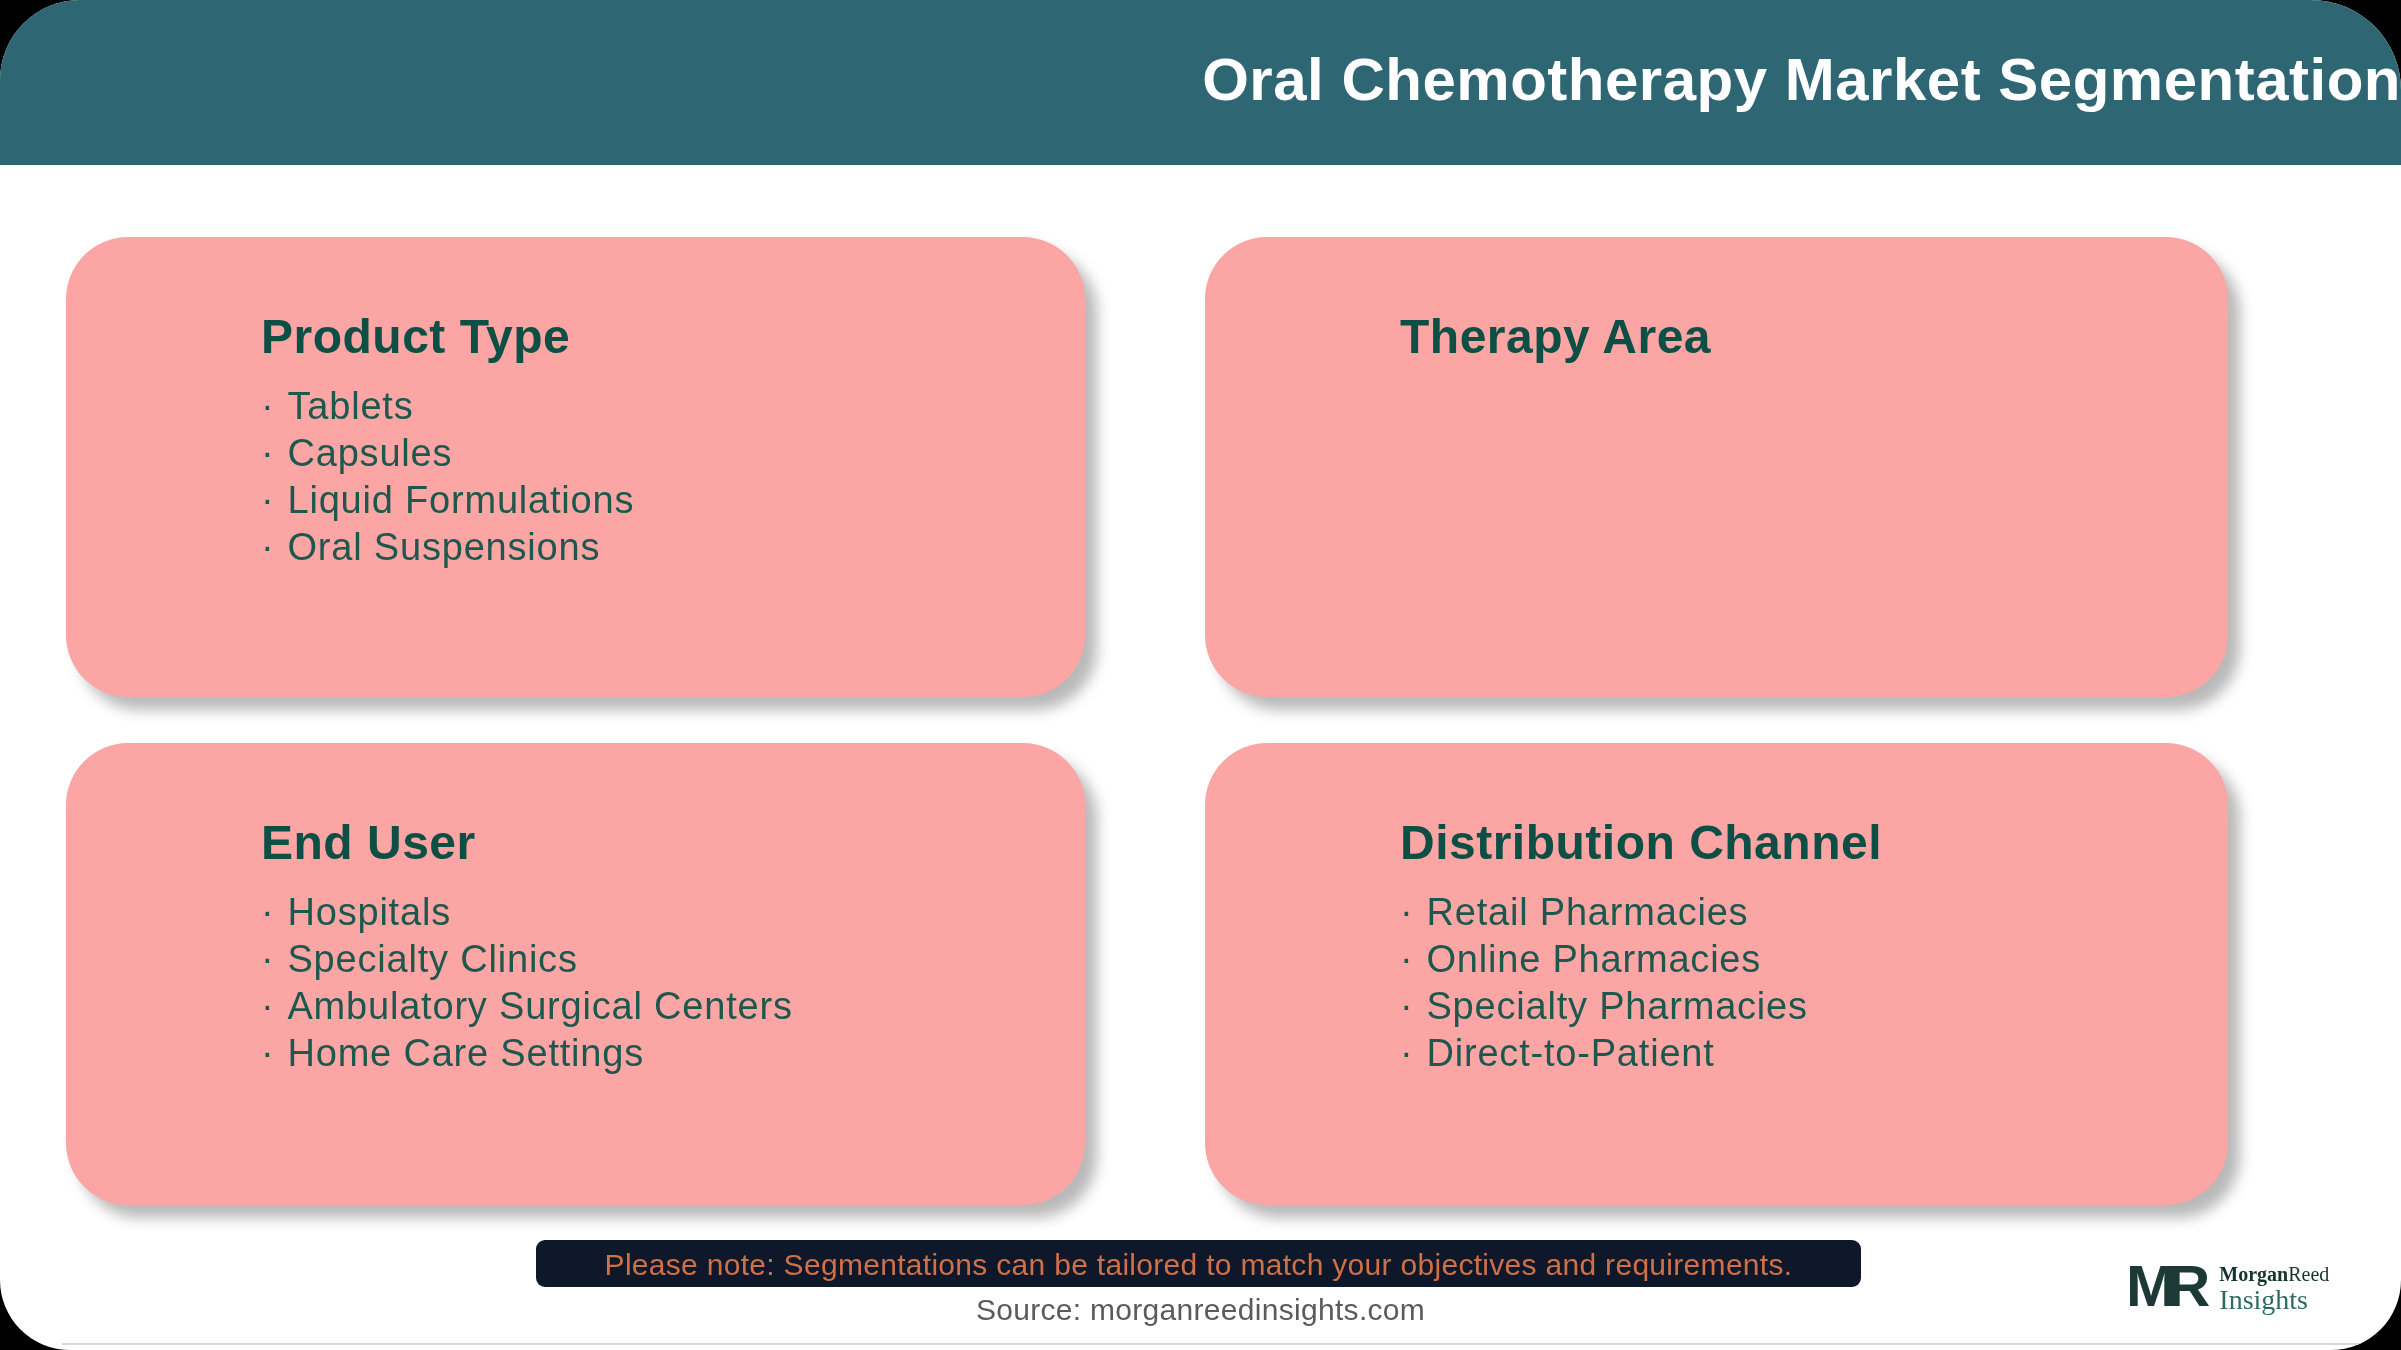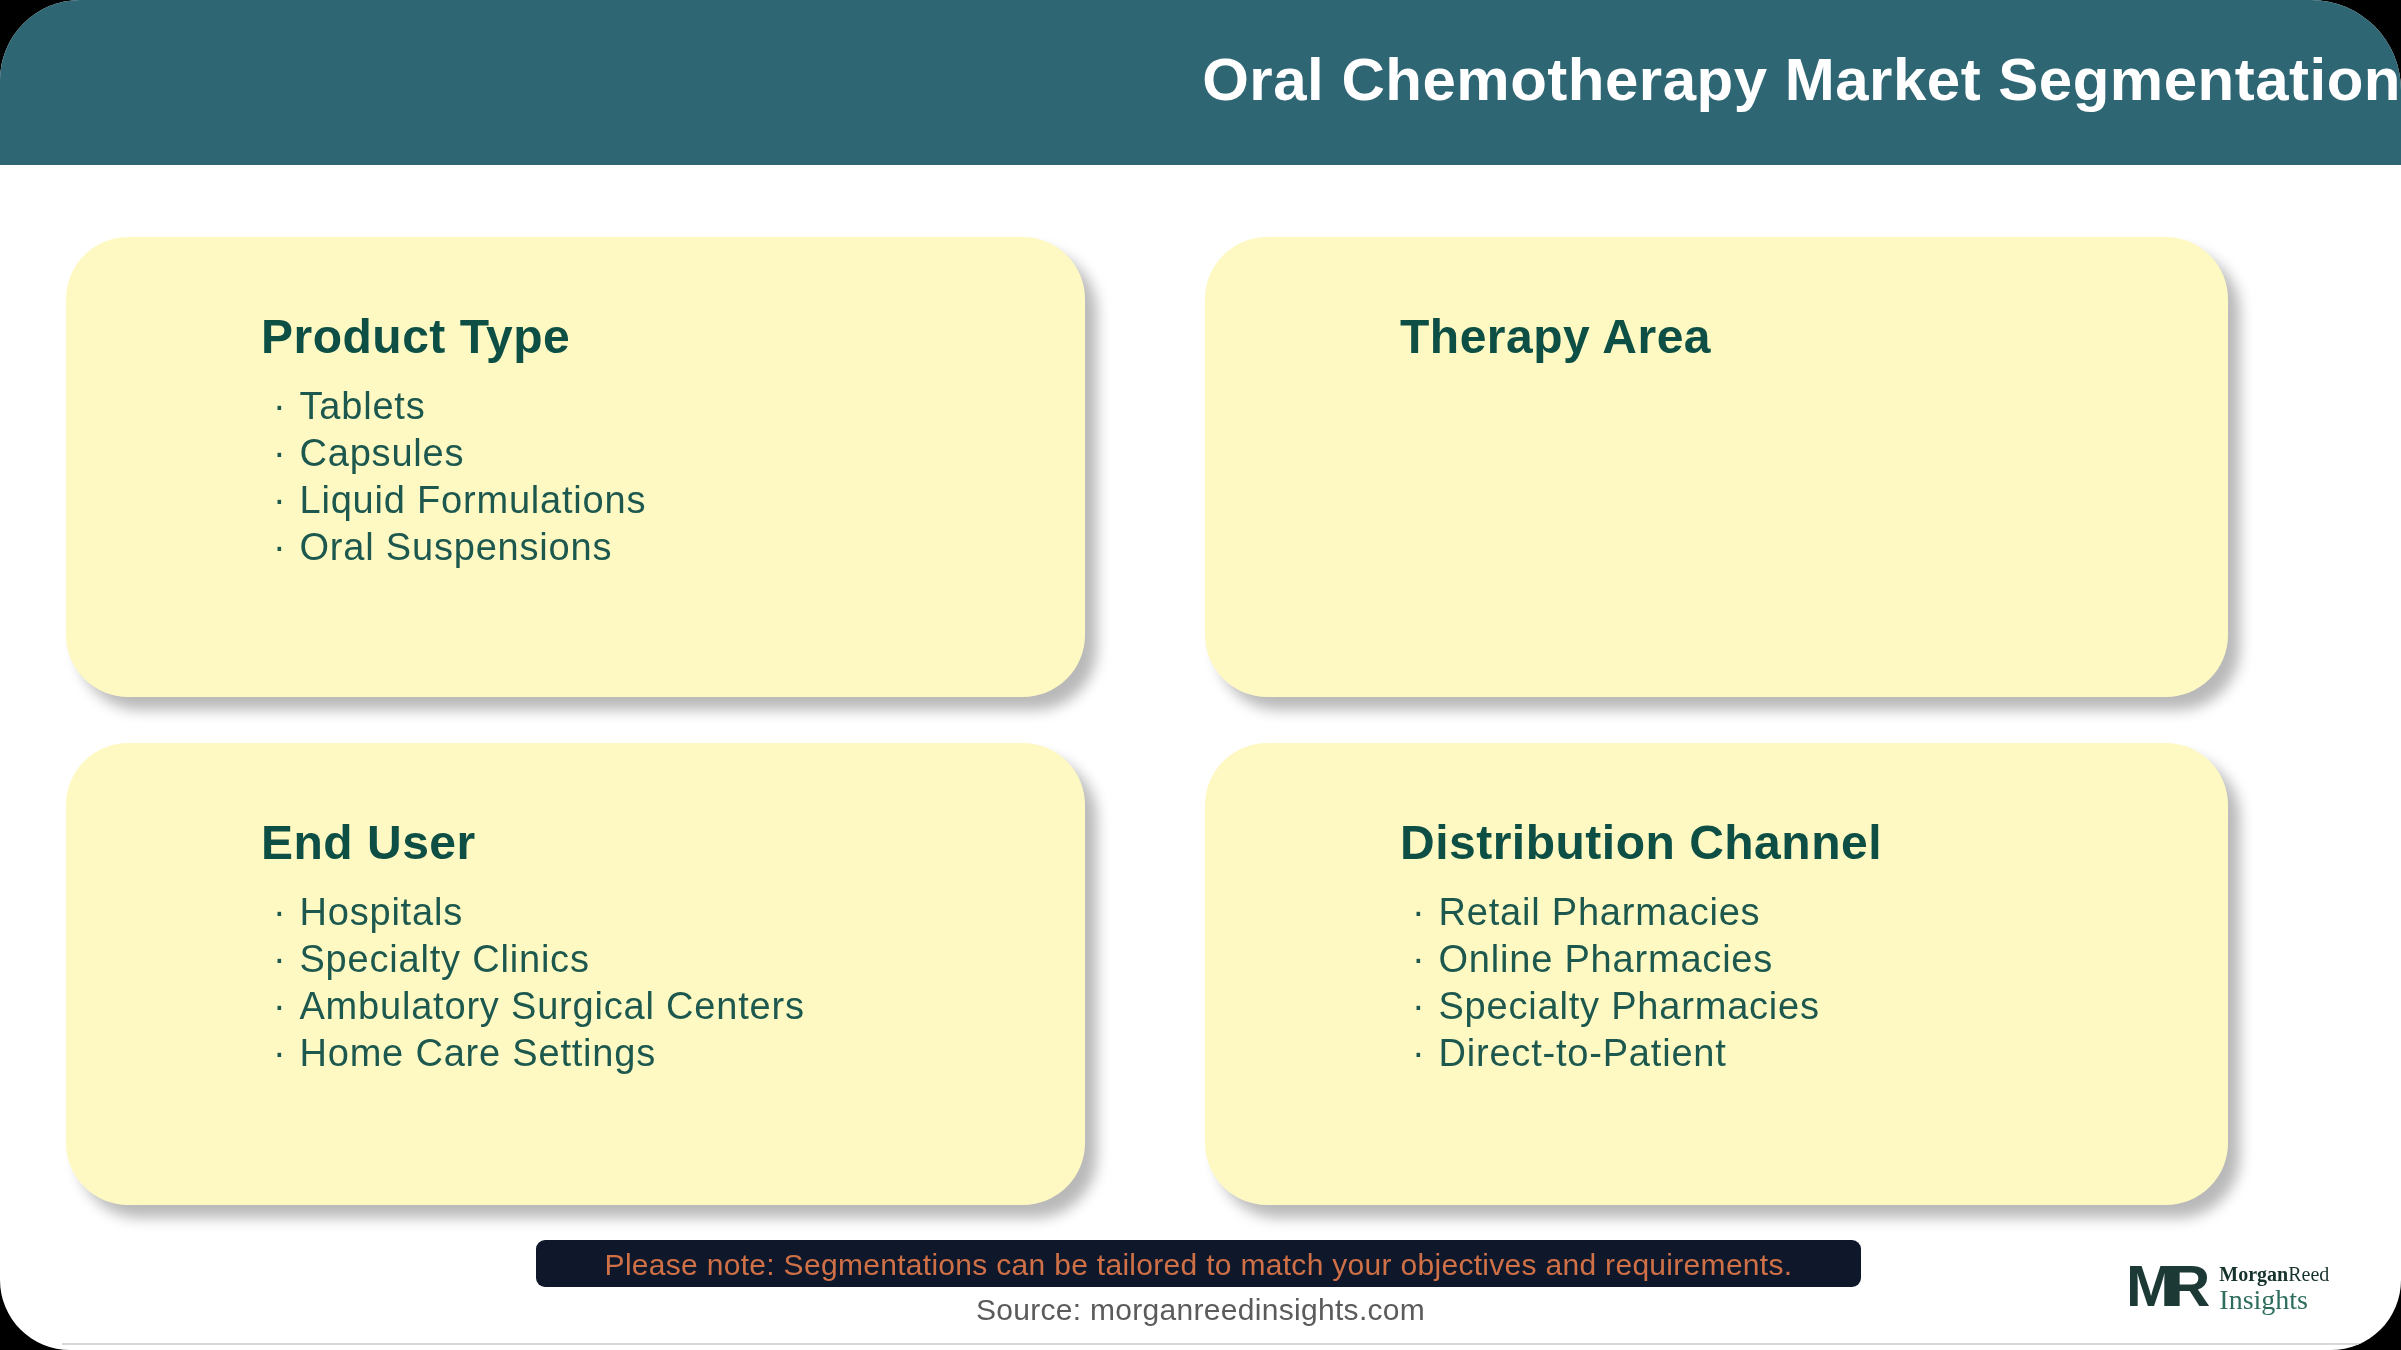--- a/index.html
+++ b/index.html
@@ -17,33 +17,33 @@
     background:#2e6674;
     text-align:right;
   }
   .header h1{
     margin:0;padding:0 0 0 130px;line-height:160px;
     font-size:60px;font-weight:700;color:#ffffff;letter-spacing:0.5px;
     white-space:nowrap;
   }
   
   .card{
-    position:absolute;background:#fef9c3;border-radius:62px;
+    position:absolute;background:#fca5a5;border-radius:62px;
     box-shadow:12px 13px 14px rgba(0,0,0,0.28);
     box-sizing:border-box;padding:72px 54px 0 195px;
   }
   .card-1{left:66px;top:237px;width:1019px;height:460px;}
   .card-2{left:1205px;top:237px;width:1023px;height:460px;}
   .card-3{left:66px;top:743px;width:1019px;height:462px;}
   .card-4{left:1205px;top:743px;width:1023px;height:462px;}
   .card h2{
     margin:0 0 18px 0;font-size:48px;line-height:56px;font-weight:700;
     color:#0d4f44;letter-spacing:0.5px;
   }
-  .card ul{list-style:none;margin:12px;padding:0;}
+  .card ul{list-style:none;margin:0;padding:0;}
   .card li{
     font-size:38px;line-height:47px;font-weight:400;color:#1d584e;
     letter-spacing:0.8px;white-space:nowrap;
   }
   .card li::before{content:"·";margin-right:13px;color:#1d584e;}
   
   .note{
     position:absolute;left:536px;top:1240px;width:1325px;height:47px;
     background:#0f172a;border-radius:9px;text-align:center;
   }

